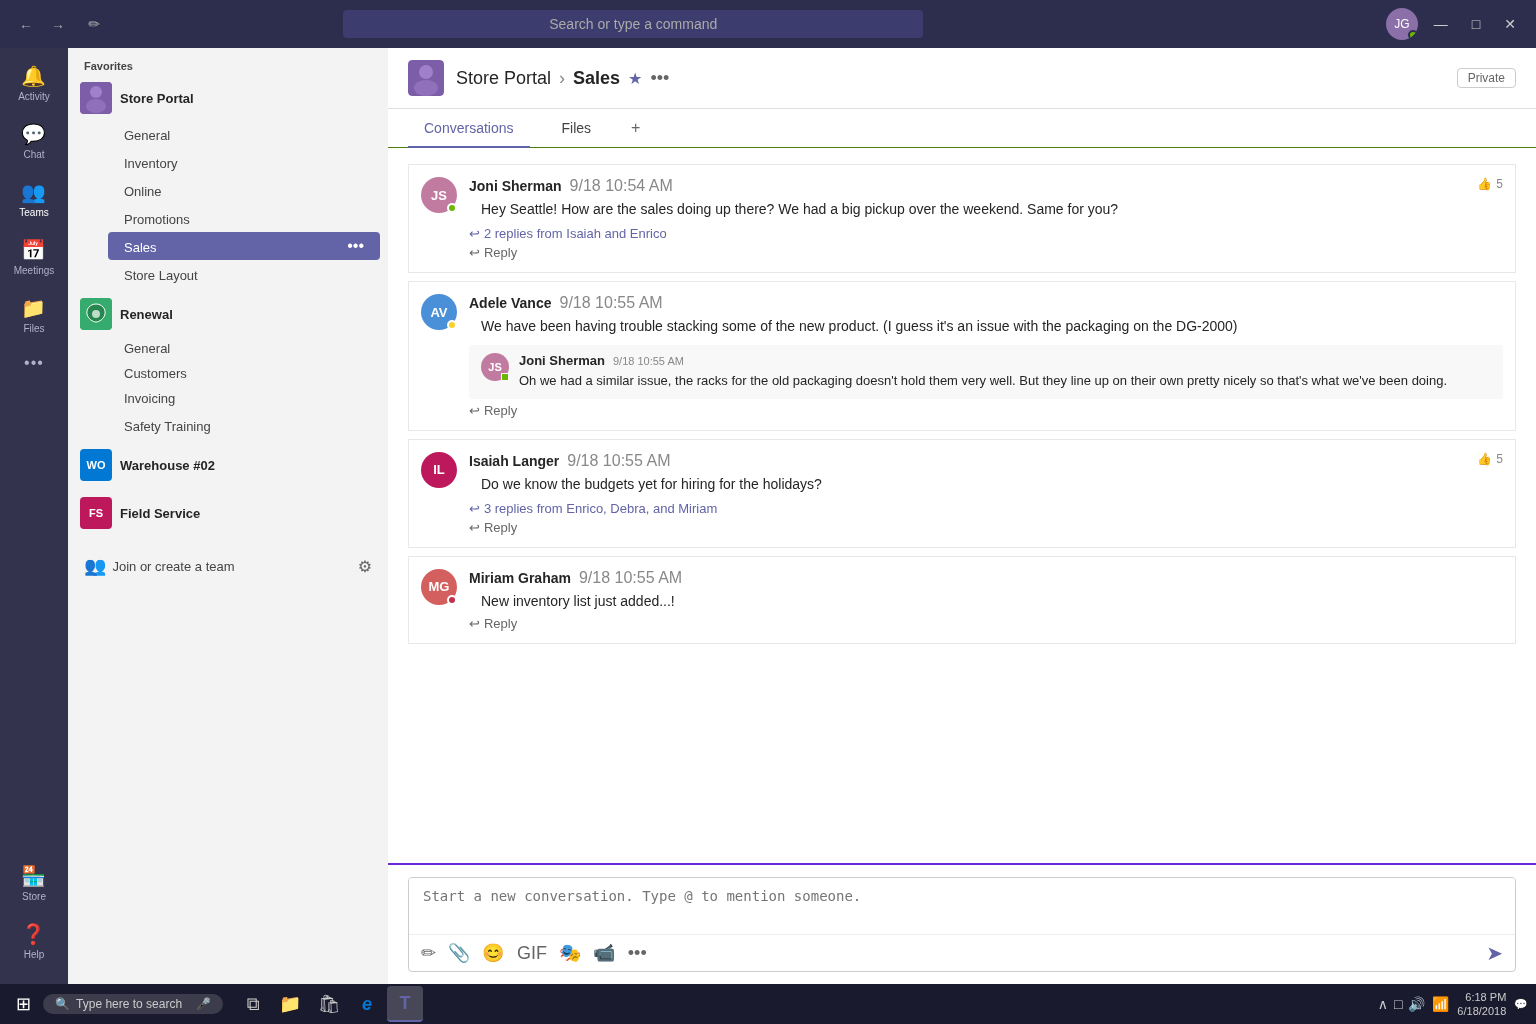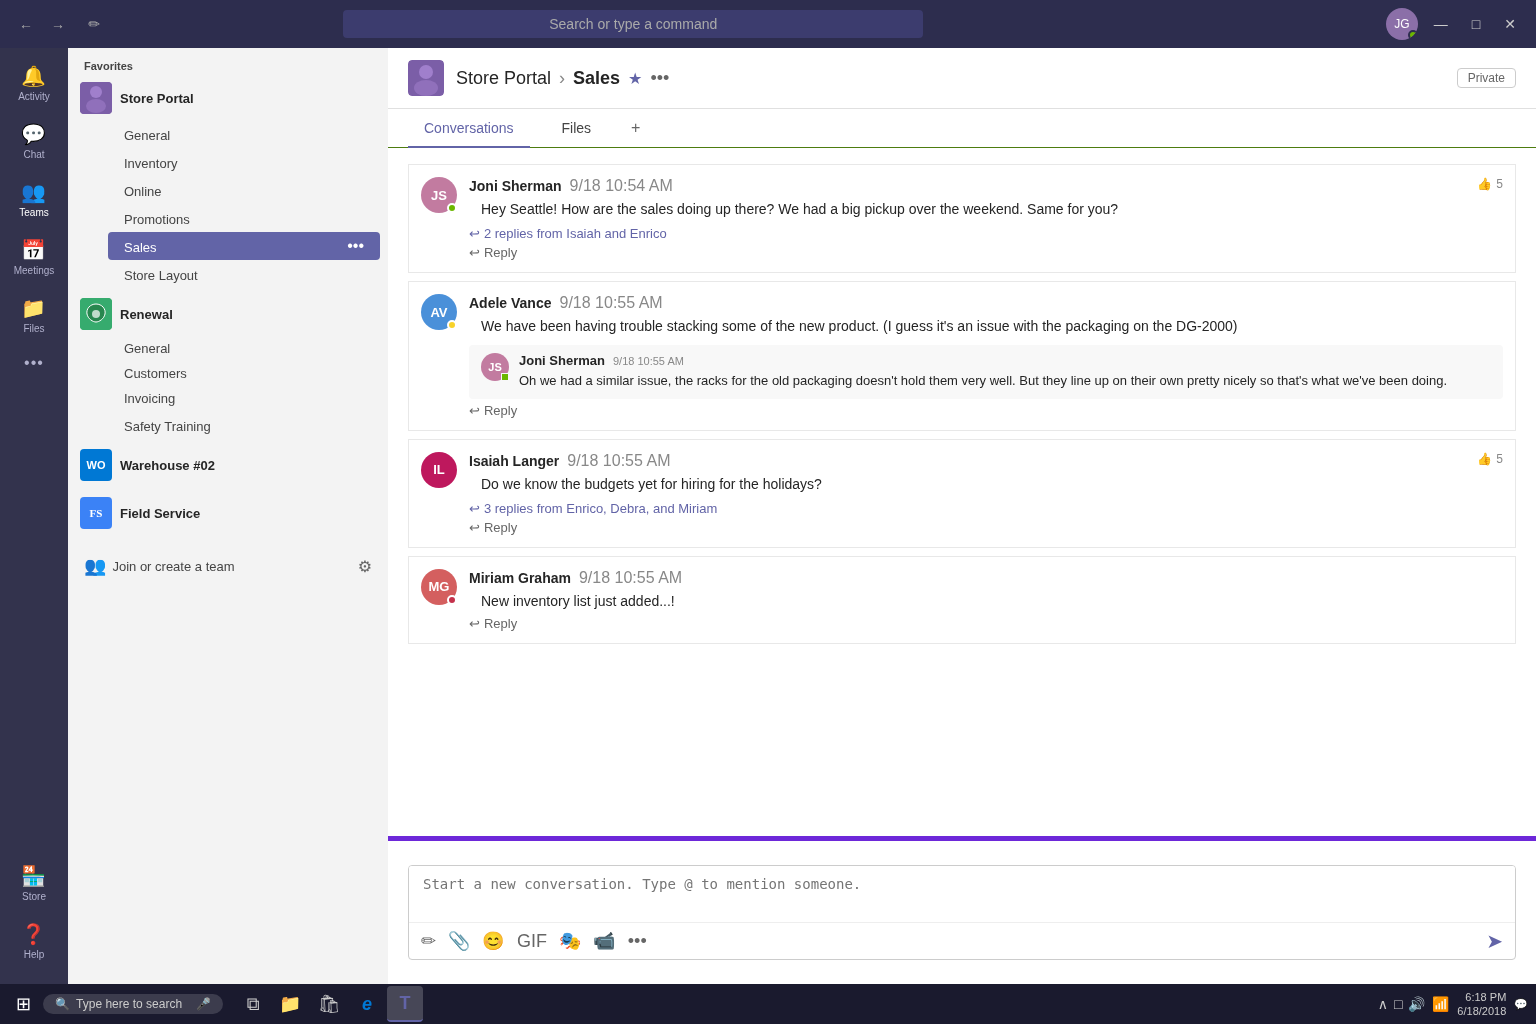--- a/index.html
+++ b/index.html
@@ -204,21 +204,21 @@
     }
     .nested-avatar .online-dot { width: 8px; height: 8px; border: 1.5px solid #f8f8f8; }
     .nested-content { flex: 1; }
     .nested-header { display: flex; align-items: baseline; gap: 8px; margin-bottom: 3px; }
     .nested-author { font-size: 13px; font-weight: 600; color: #252525; }
     .nested-time { font-size: 11px; color: #888; }
     .nested-text { font-size: 13px; color: #252525; line-height: 1.5; }
 
     
     .compose-area {
-      padding: 24px 20px; border-top: 5px solid #6d28d9;
+      padding: 12px 20px; border-top: 2px solid #6d28d9;
     }
     .compose-box {
       border: 1px solid #ccc; border-radius: 4px; overflow: hidden;
     }
     .compose-input {
       width: 100%; padding: 10px 14px; font-size: 14px; color: #888;
       border: none; outline: none; resize: none;
     }
     .compose-toolbar {
       display: flex; align-items: center; padding: 6px 12px; gap: 12px;
@@ -393,21 +393,21 @@
           <div class="team-avatar" style="background:#0078d4;">
             <span style="font-size:11px;font-weight:700;">WO</span>
           </div>
           <span class="team-name">Warehouse #02</span>
           <button class="more-btn">•••</button>
         </div>
       </div>
 
       <div class="team-group">
         <div class="team-header">
-          <div class="team-avatar" style="background:#3b82f6;font-family:Liberation Serif, serif;">
+          <div class="team-avatar" style="background:#be185d;">
             <span style="font-size:11px;font-weight:700;">FS</span>
           </div>
           <span class="team-name">Field Service</span>
           <button class="more-btn">•••</button>
         </div>
       </div>
     </div>
 
     <div style="padding: 12px 16px; display:flex; align-items:center; gap:8px;">
       <button class="join-team-btn">

